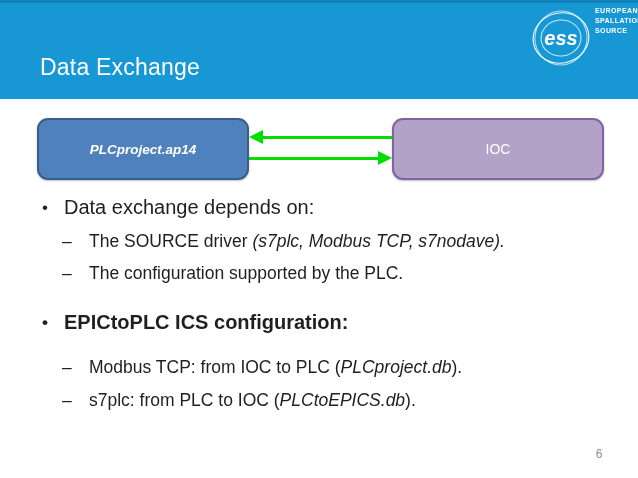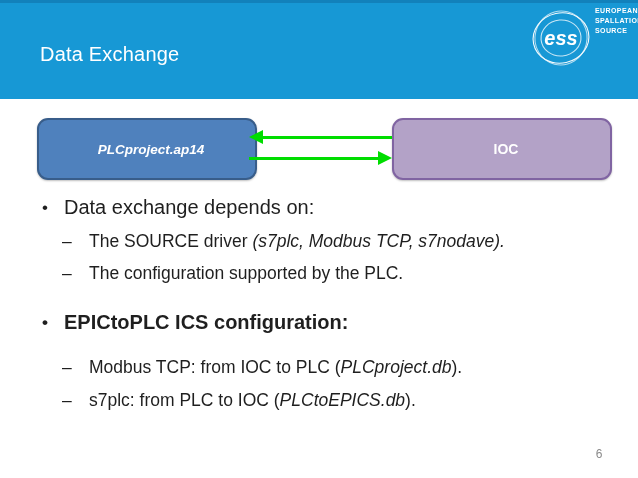--- a/index.html
+++ b/index.html
@@ -11,49 +11,48 @@
   
   .header{
     position:absolute;left:0;top:0;width:638px;height:99px;
     background:#1798d5;
   }
   .header::before{
     content:"";position:absolute;left:0;top:0;width:100%;height:3px;
     background:rgba(0,30,70,0.18);
   }
   .slide-title{
-    position:absolute;left:40px;top:43px;
-    color:#ffffff;font-size:20px;font-weight:400;letter-spacing:0.2px;
+    position:absolute;left:40px;top:54px;
+    color:#ffffff;font-size:23px;font-weight:400;letter-spacing:0.2px;
     white-space:nowrap;
   }
   
   .logo{
     position:absolute;left:529px;top:6px;width:104px;height:68px;
     display:flex;
   }
   .logo-rings{width:64px;height:64px;flex:0 0 auto;}
   .logo-org{
     margin-left:2px;color:#ffffff;font-weight:bold;
     font-size:7px;line-height:10px;letter-spacing:0.4px;white-space:nowrap;
   }
   
   .dbox{
     position:absolute;top:118px;width:208px;height:58px;border-radius:11px;
     display:flex;align-items:center;justify-content:center;
     color:#ffffff;
     box-shadow:0 1px 2px rgba(0,0,0,0.25);
-    padding-left:8px;
   }
   .box-plc{
     left:37px;background:#4f81bd;border:2px solid #385d8a;
     font-weight:bold;font-style:italic;font-size:13.5px;
   }
   .box-ioc{
     left:392px;background:#b3a2c7;border:2px solid #8064a2;
-    font-weight:bold;font-size:14px;
+    font-weight:normal;font-size:14px;
   }
   .arrow-line{position:absolute;height:3px;background:#00dd00;}
   .arrow-head{position:absolute;width:0;height:0;}
   .line-to-plc{left:262px;top:136px;width:130px;}
   .head-to-plc{
     left:249px;top:130px;
     border-top:7px solid transparent;border-bottom:7px solid transparent;
     border-right:14px solid #00dd00;
   }
   .line-to-ioc{left:249px;top:157px;width:130px;}

